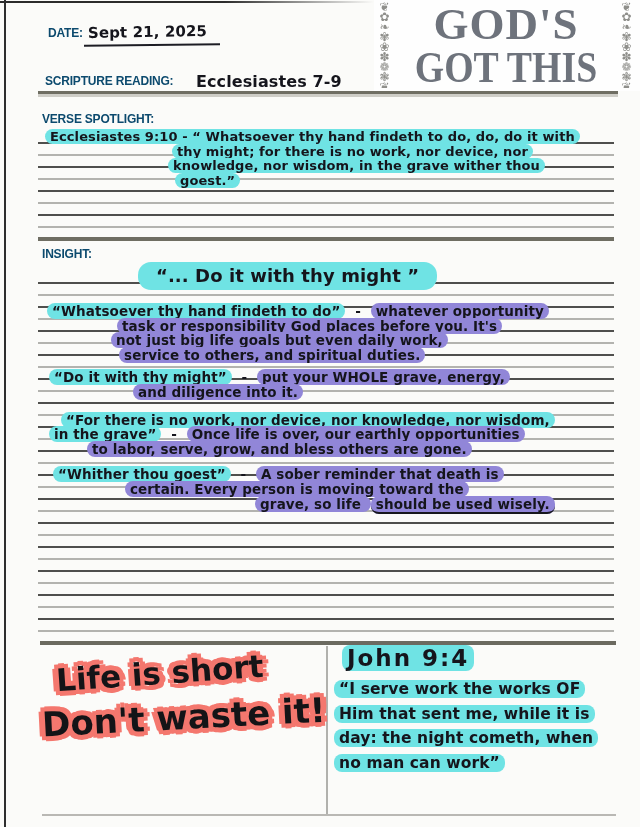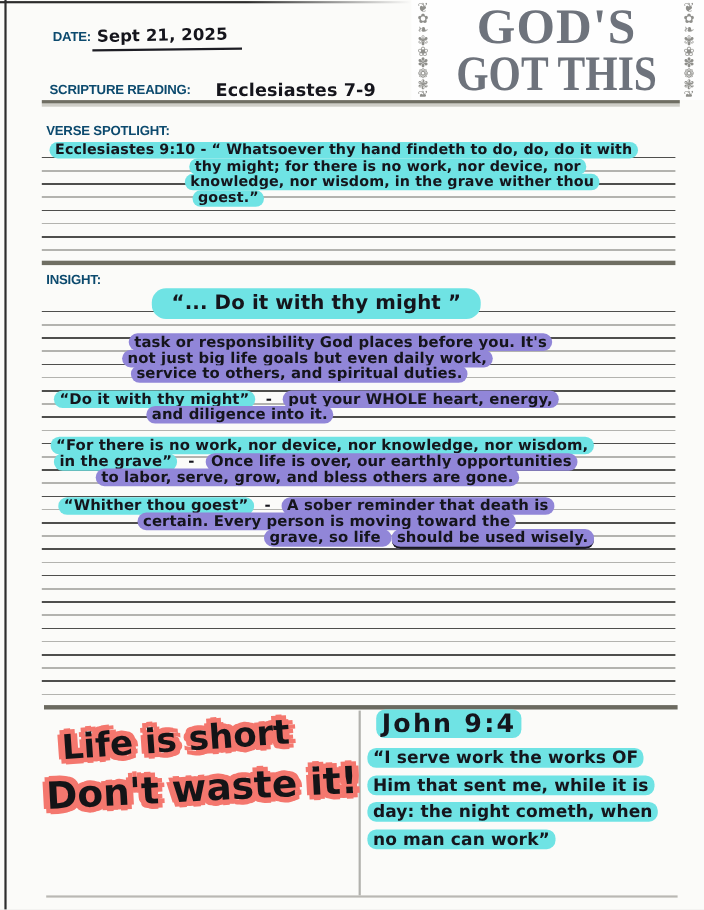--- a/index.html
+++ b/index.html
@@ -105,30 +105,31 @@
       <div class="hand-line" style="margin-left: 123px;"><span class="hl hl-cyan">knowledge, nor wisdom, in the grave wither thou</span></div>
       <div class="hand-line" style="margin-left: 130px;"><span class="hl hl-cyan">goest.”</span></div>
     </div>
   <div class="divider-1"></div>
 
   <span class="plabel insight-label">INSIGHT:</span>
   <div class="ruled ruled-2"></div>
   <div class="headline hand">“... Do it with thy might ”</div>
   <div class="hand-block hand paras">
       <div class="para">
+        <div class="hand-line" style="margin-left: 2px;"><span class="hl hl-cyan">“Whatsoever thy hand findeth to do”</span><span class="hl hl-none"> - </span><span class="hl hl-purple">whatever opportunity</span></div>
         <div class="hand-line" style="margin-left: 72px;"><span class="hl hl-purple">task or responsibility God places before you. It's</span></div>
         <div class="hand-line" style="margin-left: 66px;"><span class="hl hl-purple">not just big life goals but even daily work,</span></div>
         <div class="hand-line" style="margin-left: 74px;"><span class="hl hl-purple">service to others, and spiritual duties.</span></div>
       </div>
       <div class="para">
-        <div class="hand-line" style="margin-left: 4px;"><span class="hl hl-cyan">“Do it with thy might”</span><span class="hl hl-none"> - </span><span class="hl hl-purple">put your WHOLE heart, energy,</span></div>
+        <div class="hand-line" style="margin-left: 4px;"><span class="hl hl-cyan">“Do it with thy might”</span><span class="hl hl-none"> - </span><span class="hl hl-purple">put your WHOLE grave, energy,</span></div>
         <div class="hand-line" style="margin-left: 88px;"><span class="hl hl-purple">and diligence into it.</span></div>
       </div>
       <div class="para">
-        <div class="hand-line" style="margin-left: 1px;"><span class="hl hl-cyan">“For there is no work, nor device, nor knowledge, nor wisdom,</span></div>
+        <div class="hand-line" style="margin-left: 16px;"><span class="hl hl-cyan">“For there is no work, nor device, nor knowledge, nor wisdom,</span></div>
         <div class="hand-line" style="margin-left: 4px;"><span class="hl hl-cyan">in the grave”</span><span class="hl hl-none"> - </span><span class="hl hl-purple">Once life is over, our earthly opportunities</span></div>
         <div class="hand-line" style="margin-left: 42px;"><span class="hl hl-purple">to labor, serve, grow, and bless others are gone.</span></div>
       </div>
       <div class="para">
         <div class="hand-line" style="margin-left: 8px;"><span class="hl hl-cyan">“Whither thou goest”</span><span class="hl hl-none"> - </span><span class="hl hl-purple">A sober reminder that death is</span></div>
         <div class="hand-line" style="margin-left: 80px;"><span class="hl hl-purple">certain. Every person is moving toward the</span></div>
         <div class="hand-line" style="margin-left: 51px; text-align: right;"><span class="hl hl-purple">grave, so life </span><span class="hl hl-purple u">should be used wisely.</span></div>
       </div>
     </div>
 

